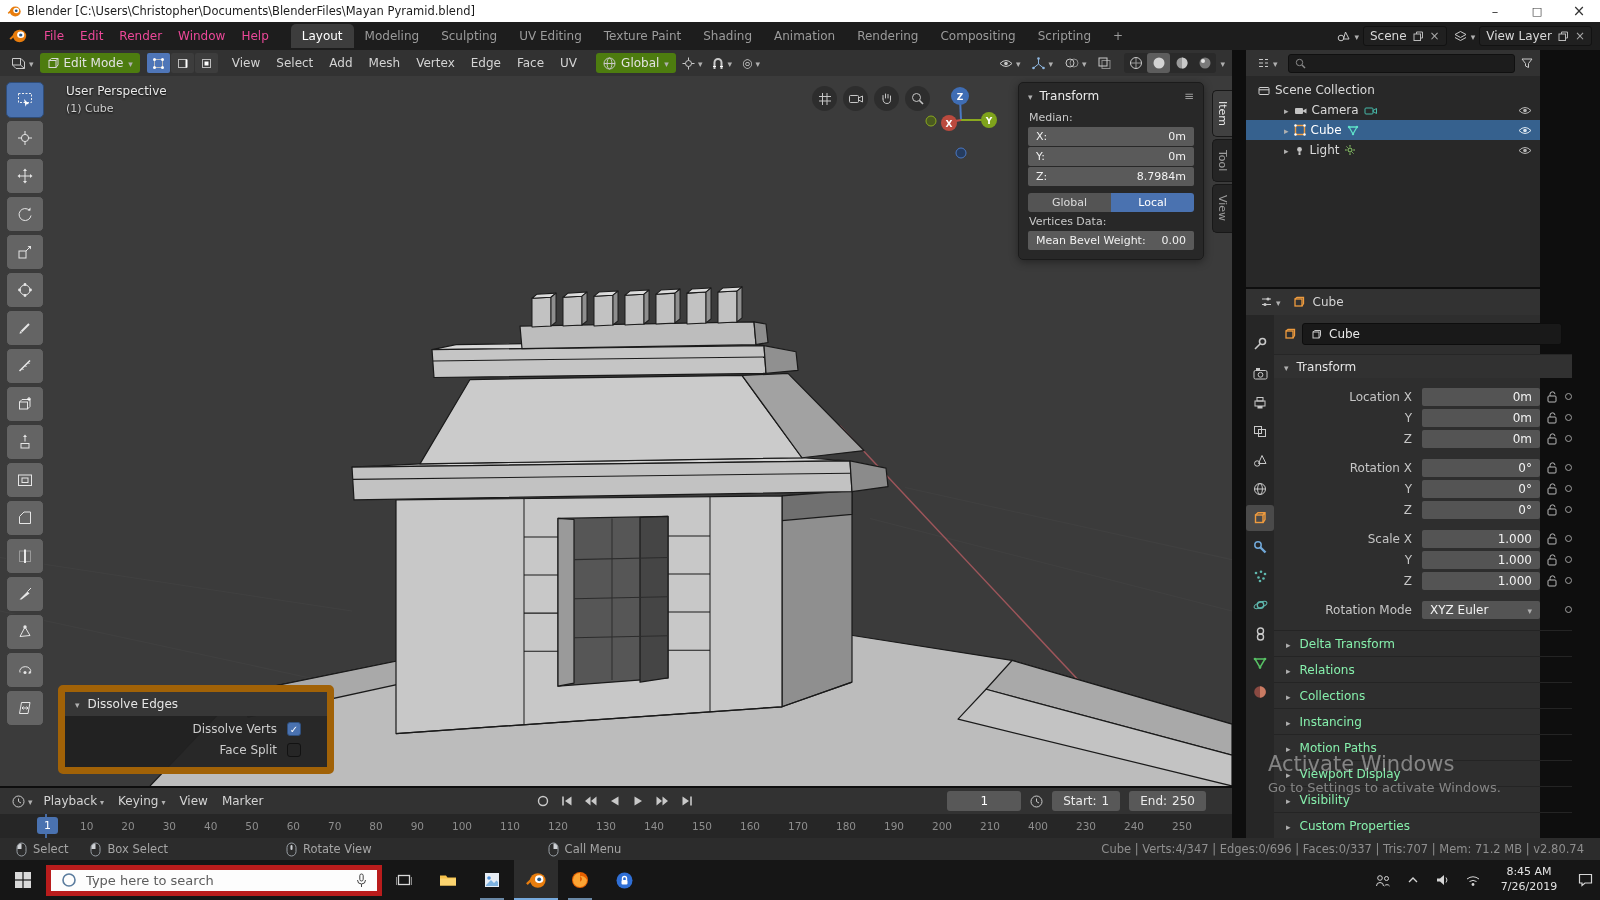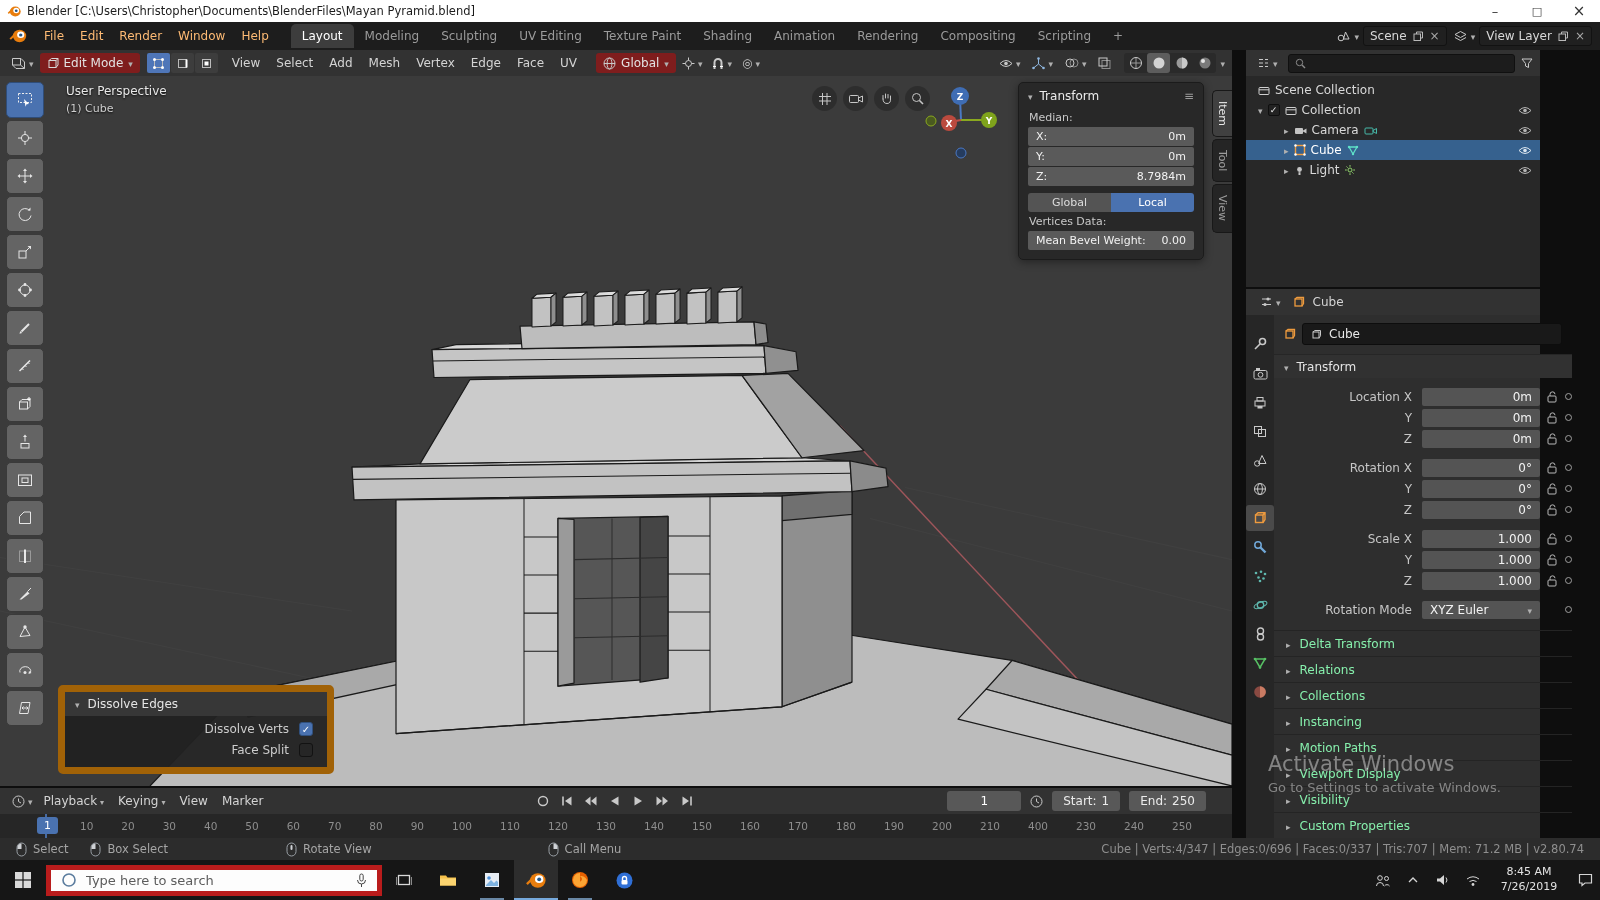--- a/index.html
+++ b/index.html
@@ -10,42 +10,42 @@
 
 .titlebar{height:22px;background:#ffffff;display:flex;align-items:center;color:#1c1c1c;font-size:11.5px}
 .tblogo{margin:0 6px 0 7px;display:flex}
 .winbtns{margin-left:auto;display:flex;height:100%}
 .winbtn{width:42px;display:flex;align-items:center;justify-content:center;color:#333;font-size:13px}
 .wb-min::before{content:"–"} .wb-max::before{content:"□";font-size:11px} .wb-close::before{content:"×";font-size:15px}
 
 
 .topbar{height:28px;background:#1d1d1d;display:flex;align-items:center;padding:0 8px}
 .blogo{display:flex;margin-right:8px}
-.menu{padding:3px 8px;color:#fdba74;border-radius:3px}
+.menu{padding:3px 8px;color:#ec4899;border-radius:3px}
 .wtabs{display:flex;margin-left:14px;align-items:center}
 .wtab{padding:5px 11px;color:#9b9b9b;border-radius:5px 5px 0 0}
 .wtab.act{background:#3d3d3d;color:#fff}
 .tbright{margin-left:auto;display:flex;align-items:center;gap:7px}
 .idwrap{display:flex;align-items:center;gap:4px}
 .idblock{display:flex;align-items:center;background:#202020;border:1px solid #121212;border-radius:3px;height:20px;padding:0 6px;gap:6px;color:#d8d8d8}
 
 
 .cv::after{content:"▾";font-size:8px;color:#b0b0b0;margin-left:3px}
 .cvs::before{content:"▾";font-size:9px;color:#b0b0b0}
 .crt::before{content:"▸";font-size:9px;color:#b0b0b0}
 .chk::before{content:"✓"}
 .xg::before{content:"×";font-size:12px;color:#a8a8a8}
 .hamb::before{content:"≡";color:#9a9a9a}
 .prop-g::before{content:"◎";color:#c9c9c9;font-size:12px}
 
 
 .main{display:flex;height:788px;background:#0e0e0e}
 .vpcol{width:1232px;display:flex;flex-direction:column}
 .vph{height:26px;background:#323232;display:flex;align-items:center;padding:0 7px;gap:2px}
-.dd{display:flex;align-items:center;gap:5px;background:#7f1d1d;border-radius:3px;height:20px;padding:0 7px;color:#e2e2e2}
+.dd{display:flex;align-items:center;gap:5px;background:#4d7c0f;border-radius:3px;height:20px;padding:0 7px;color:#e2e2e2}
 .selmode{display:flex;gap:1px;margin:0 5px}
 .smb{width:23px;height:20px;background:#3d3d3d;display:flex;align-items:center;justify-content:center;border-radius:2px}
 .smb.act{background:#4f76b8}
 .vmenu{padding:0 7px;color:#d4d4d4}
 .hgrp{display:flex;align-items:center;gap:2px;margin-left:10px}
 .hbtn{height:20px;display:flex;align-items:center;gap:3px;padding:0 4px;border-radius:3px}
 .vphright{margin-left:auto;display:flex;align-items:center;gap:4px}
 .shadegrp{display:flex;background:#2a2a2a;border-radius:3px;margin-left:5px}
 .shb{width:23px;height:20px;display:flex;align-items:center;justify-content:center;border-radius:3px}
 .shb.act{background:#5d5d5d}
@@ -74,21 +74,21 @@
 .sb{flex:1;display:flex;align-items:center;justify-content:center;font-size:11px;background:#545454;color:#ddd}
 .sb:first-child{border-radius:3px 0 0 3px}
 .sb.act{background:#4a72b0;color:#fff;border-radius:0 3px 3px 0}
 .ntabs{position:absolute;right:0;top:14px;display:flex;flex-direction:column;gap:2px}
 .ntab{writing-mode:vertical-rl;padding:10px 3px;font-size:11px;background:#252525;color:#9c9c9c;border:1px solid #181818;border-right:none;border-radius:5px 0 0 5px}
 .ntab.act{background:#404040;color:#e8e8e8}
 
 
 .oppanel{position:absolute;left:58px;bottom:12px;width:276px;background:rgba(33,33,33,.96);border:7px solid #a16207;border-radius:5px;overflow:hidden}
 .oph{height:24px;background:#373737;display:flex;align-items:center;gap:8px;padding:0 10px;color:#e5e5e5}
-.opb{padding:6px 10px 10px;display:flex;flex-direction:column;gap:7px}
+.opb{padding:6px 22px 10px;display:flex;flex-direction:column;gap:7px}
 .oprow{display:flex;align-items:center;justify-content:flex-end;gap:10px;color:#cccccc;padding-right:4px}
 .cb{width:14px;height:14px;border-radius:3px;background:#262626;border:1px solid #121212}
 .cb.on{background:#4a72b0;border-color:#30507e;color:#fff;display:flex;align-items:center;justify-content:center;font-size:10px}
 
 
 .tlh{height:26px;background:#323232;margin-top:2px;display:flex;align-items:center;padding:0 8px;position:relative}
 .transport{position:absolute;left:532px;display:flex;gap:3px;align-items:center}
 .tpb{width:21px;height:19px;display:flex;align-items:center;justify-content:center;border-radius:3px}
 .tlright{position:absolute;right:26px;display:flex;align-items:center;gap:9px}
 .ffield{width:74px;height:20px;background:#585858;border-radius:3px;display:flex;align-items:center;justify-content:center;color:#fff}
@@ -802,36 +802,20 @@
             </svg>
         </div>
         <div class="olb">
           <div class="olrow">
             <span class="ind1"></span>
             <svg width="12" height="11">
                 <rect x="1" y="2.5" width="10" height="7" rx="1" fill="none" stroke="#cfcfcf"></rect>
                 <path d="M1 4.8 H11" stroke="#cfcfcf"></path>
               </svg>
             <span>Scene Collection</span>
-          </div>
-          <div class="olrow">
-            <span class="ind1"></span>
-              <span class="cvs"></span>
-            <span class="olcb chk"></span>
-            <svg width="12" height="11">
-                <rect x="1" y="2.5" width="10" height="7" rx="1" fill="none" stroke="#cfcfcf"></rect>
-                <path d="M1 4.8 H11" stroke="#cfcfcf"></path>
-              </svg>
-            <span>Collection</span>
-            <span class="oleye">
-                <svg width="14" height="9">
-                  <path d="M1 4.5 Q7 -1.5 13 4.5 Q7 10.5 1 4.5Z" fill="none" stroke="#b5b5b5"></path>
-                  <circle cx="7" cy="4.5" r="1.8" fill="#b5b5b5"></circle>
-                </svg>
-              </span>
           </div>
           <div class="olrow">
             <span class="ind3"></span>
               <span class="crt"></span>
             <svg width="13" height="9">
                 <rect x="1" y="2" width="8" height="6" rx="1" fill="#c4c4c4"></rect>
                 <path d="M9 4.5 L12.5 2.5 V7.5 L9 5.5Z" fill="#c4c4c4"></path>
               </svg>
             <span>Camera</span>
             <svg width="13" height="9">

